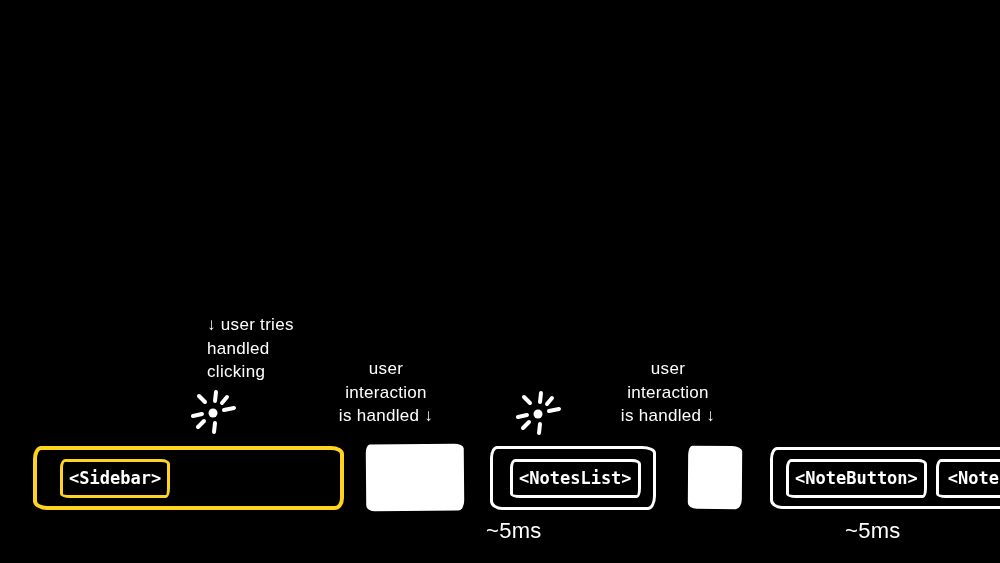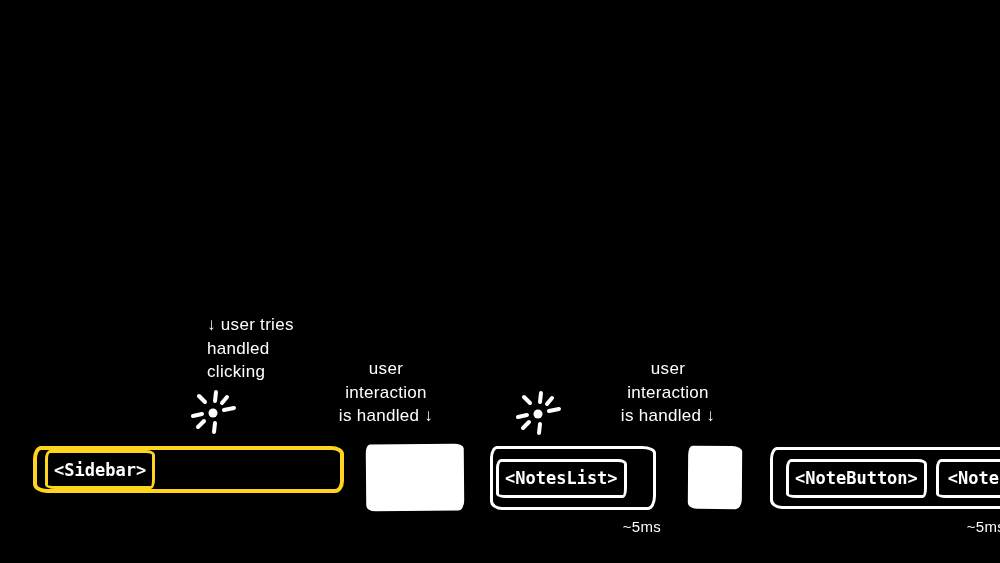--- a/index.html
+++ b/index.html
@@ -39,32 +39,32 @@
     font-family:"DejaVu Sans Mono","Liberation Mono",monospace;
     font-weight:bold;font-size:17px;color:var(--ink-white);
     white-space:nowrap;overflow:hidden;
   }
   .group-box.yellow .chip{border-color:var(--highlight-yellow);}
   .filled-block{
     position:absolute;background:var(--ink-white);
     border-radius:4px 10px 6px 9px / 9px 5px 10px 6px;
   }
   .duration{
-    position:absolute;font-size:15px;letter-spacing:.3px;
-    text-align:right;color:var(--ink-white);
+    position:absolute;font-size:22px;letter-spacing:.3px;
+    text-align:left;color:var(--ink-white);
   }
   
   #note-user-tries{left:207px;top:313px;}
   #note-handled-1{left:316px;top:357px;width:140px;}
   #note-handled-2{left:598px;top:357px;width:140px;}
   #burst-1{left:189px;top:388px;}
   #burst-2{left:514px;top:389px;}
-  #group-highlighted{left:33px;top:446px;width:311px;height:47px;padding-left:8px;gap:12px;}
+  #group-highlighted{left:33px;top:446px;width:311px;height:64px;padding-left:23px;gap:12px;}
   #block-1{left:366px;top:444px;width:98px;height:67px;transform:rotate(-.5deg);}
-  #group-noteslist{left:490px;top:446px;width:166px;height:64px;padding-left:3px;}
+  #group-noteslist{left:490px;top:446px;width:166px;height:64px;padding-left:17px;}
   #block-2{left:688px;top:446px;width:54px;height:63px;transform:rotate(.4deg);}
   #group-notebuttons{left:770px;top:447px;width:275px;height:62px;padding-left:13px;gap:9px;}
   #duration-1{left:486px;top:518px;width:175px;}
   #duration-2{left:845px;top:518px;width:160px;}
 </style>
 </head>
 <body>
 
 <div class="stage">
 

